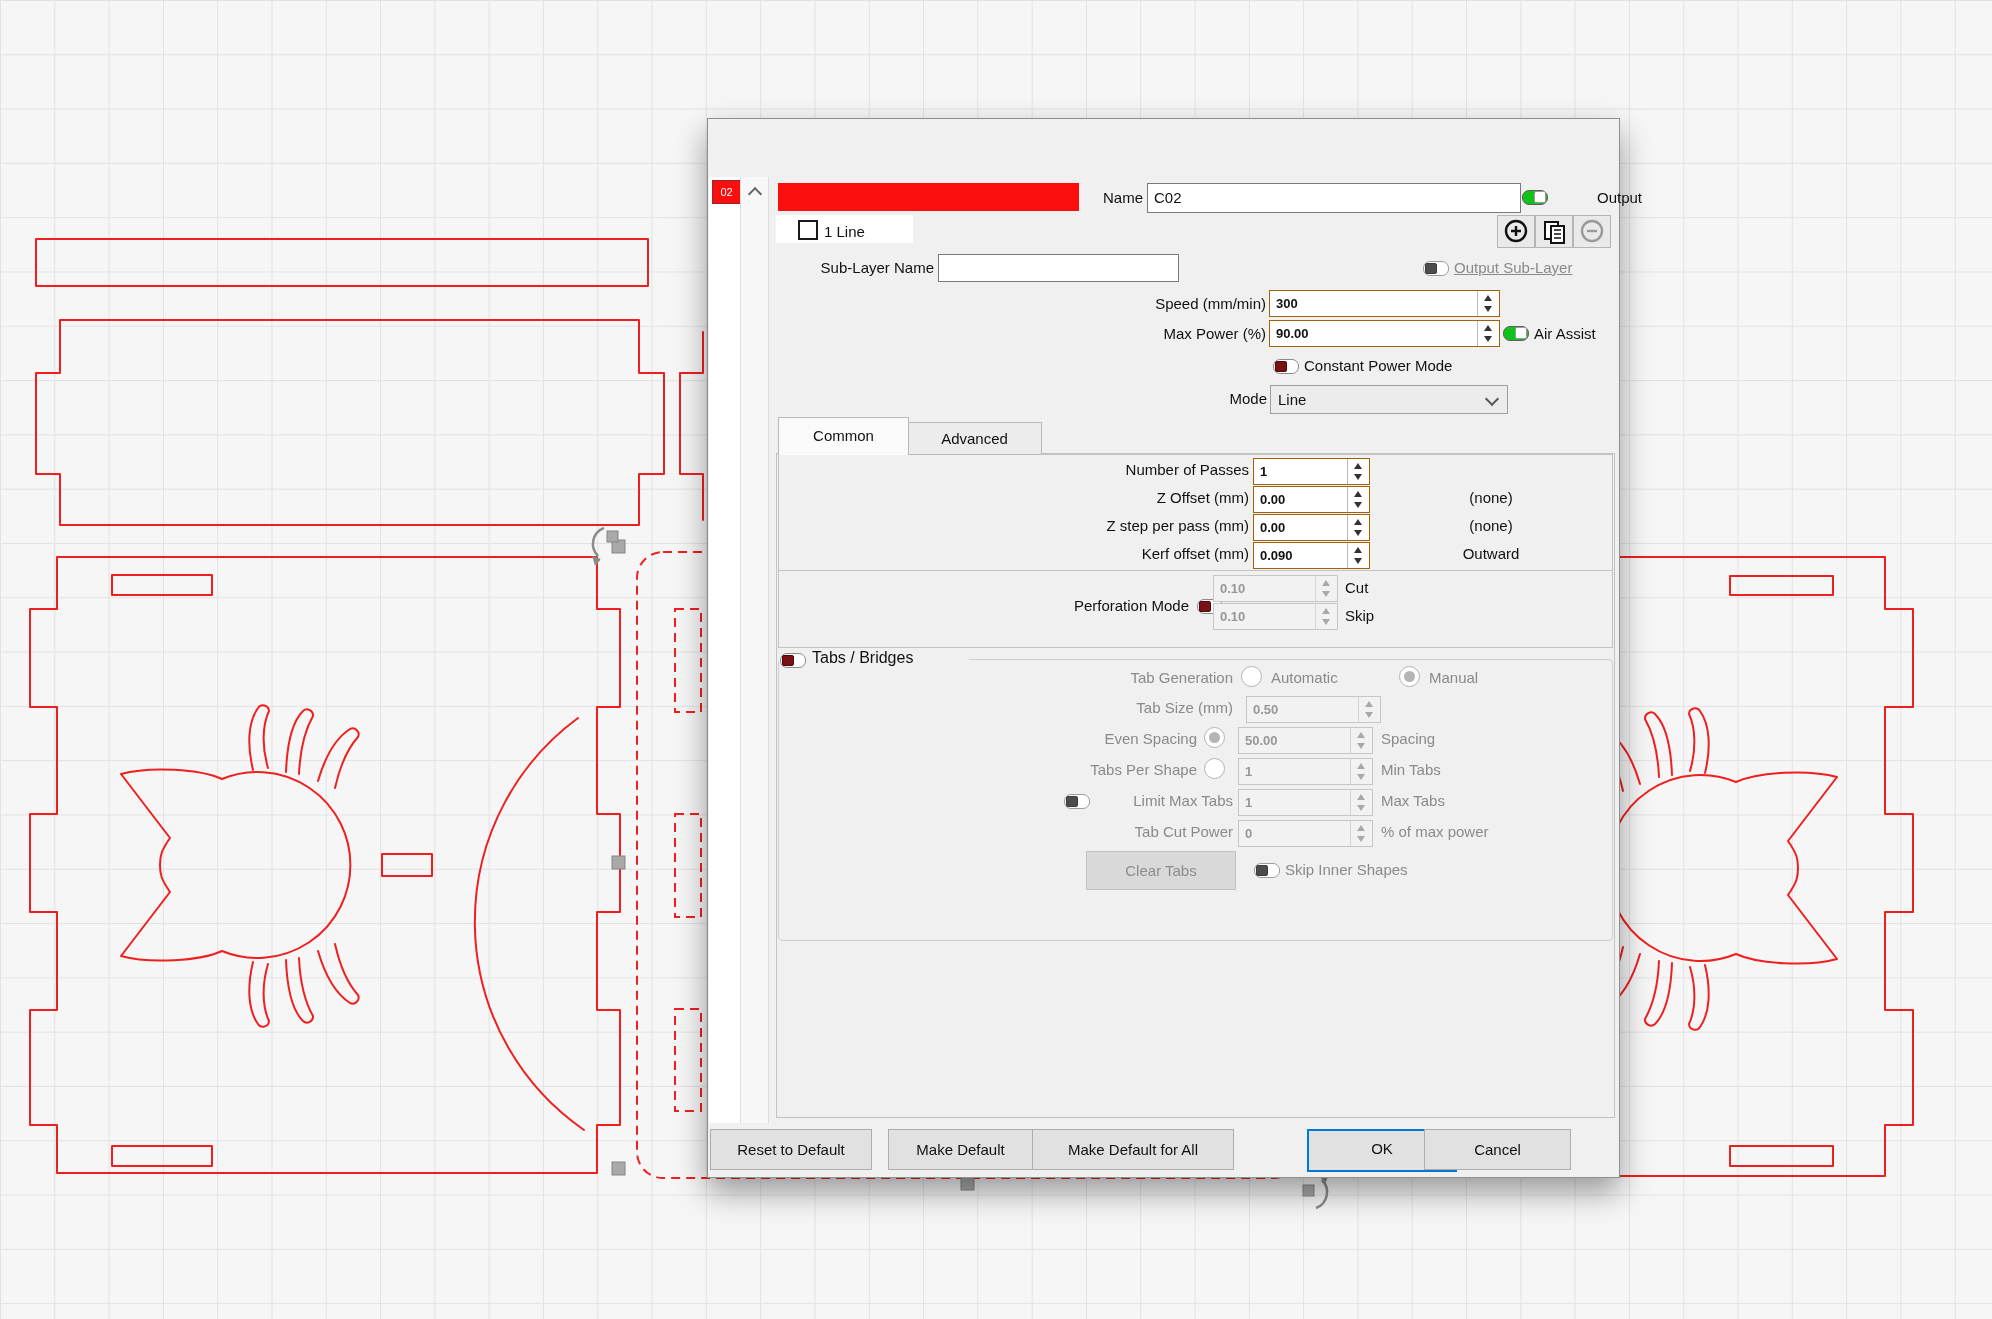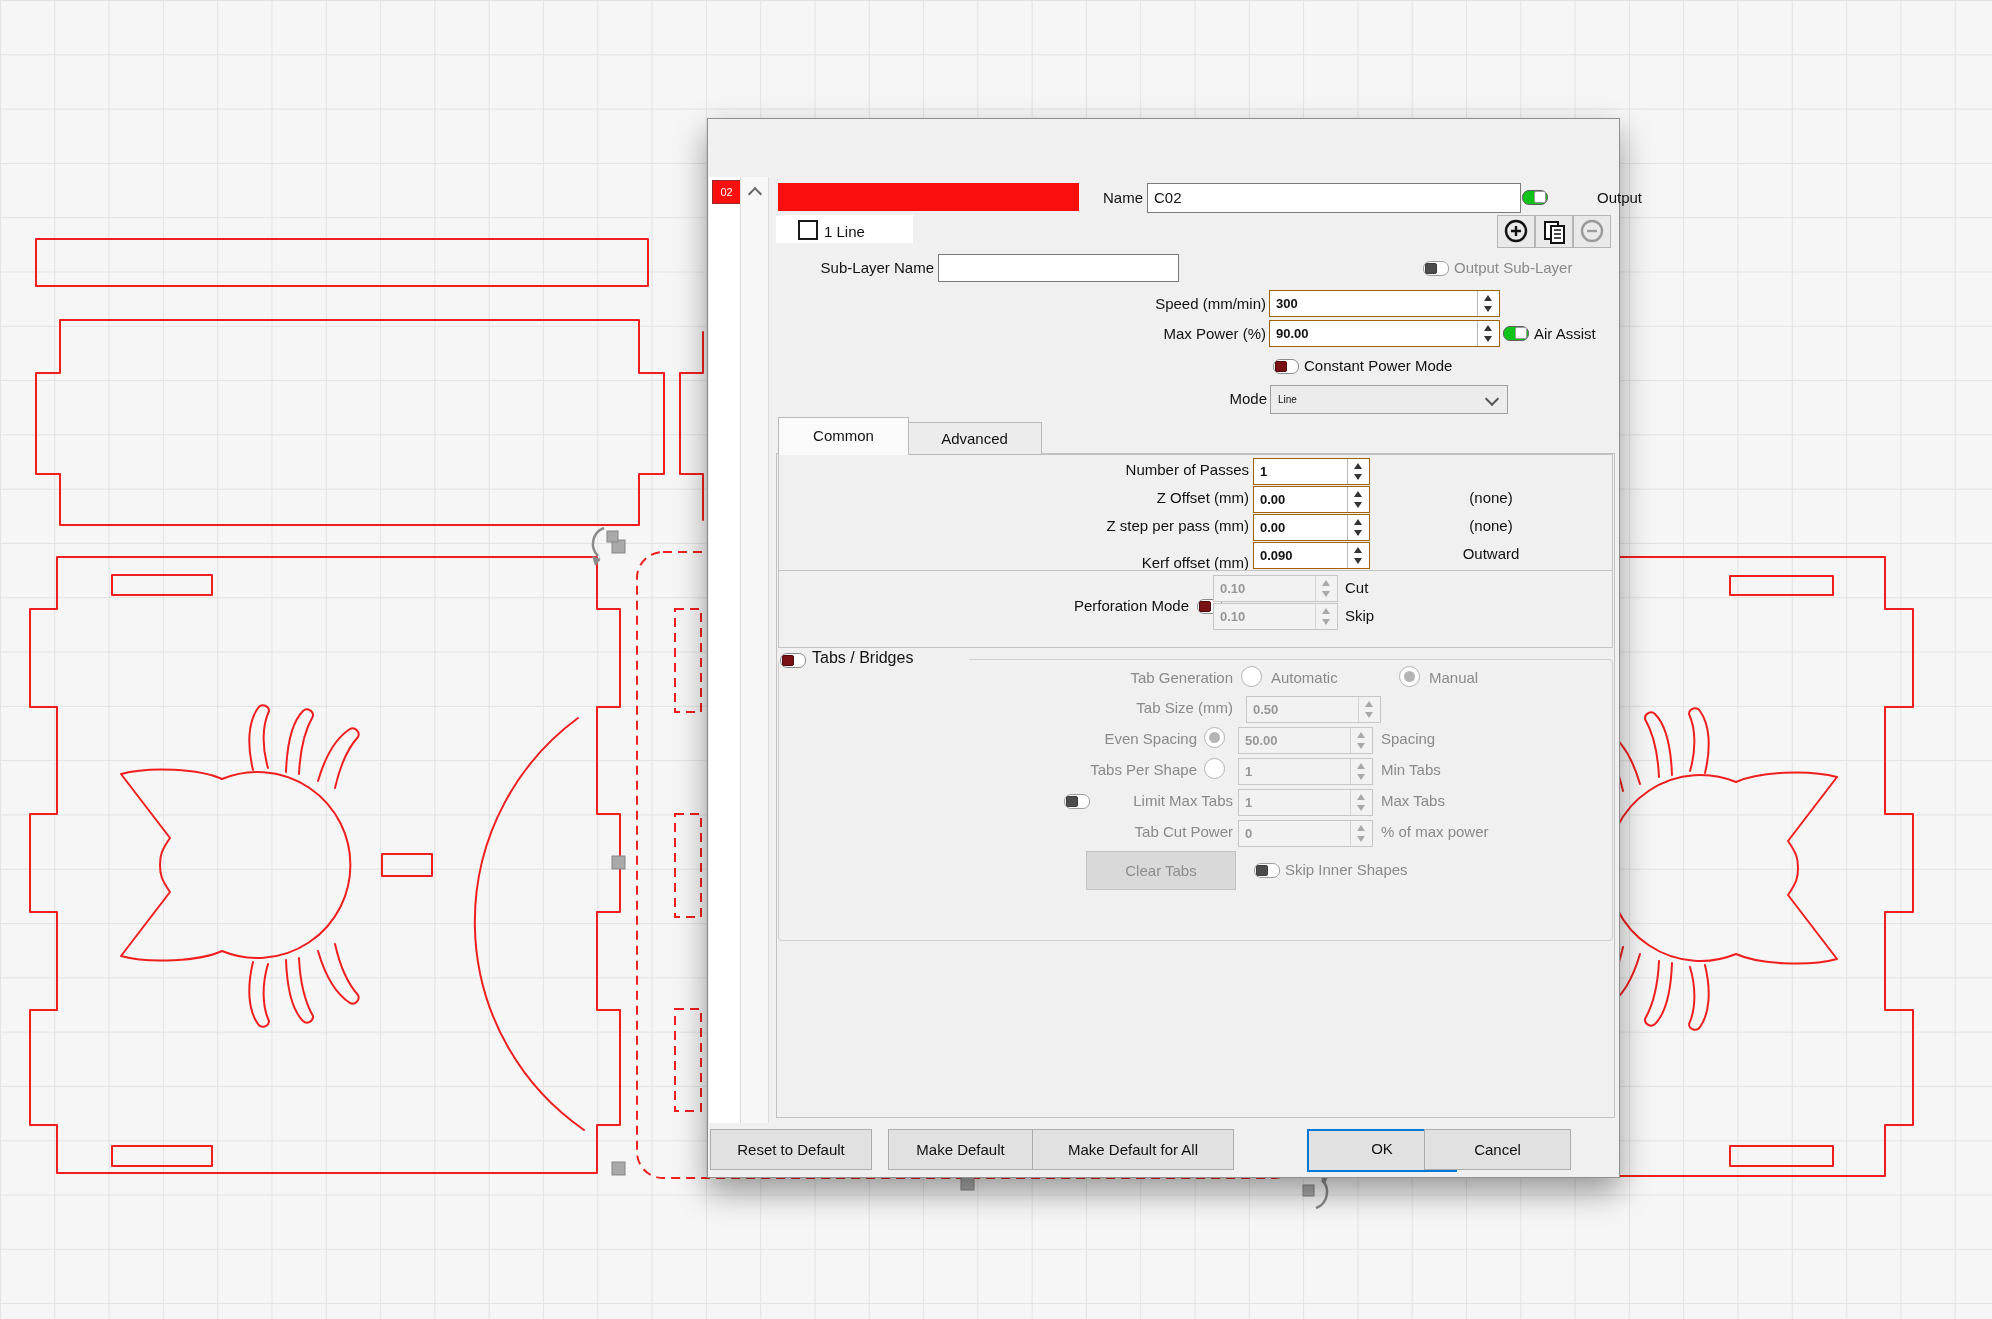--- a/index.html
+++ b/index.html
@@ -59,21 +59,21 @@
   .cbx{position:absolute;width:16px;height:16px;background:#fff;border:2px solid #1a1a1a;}
   
   .frame{position:absolute;border:1px solid #c3c3c3;background:#f0f0f0;}
   .groupframe{position:absolute;border:1px solid #cfcfcf;border-radius:4px;}
   .mask{position:absolute;background:#f0f0f0;}
   
   .tab{position:absolute;font-size:15px;text-align:center;color:#111;}
   .tab.active{background:#fafafa;border:1px solid #b9b9b9;border-bottom:none;line-height:36px;z-index:3;}
   .tab.idle{background:#ececec;border:1px solid #b9b9b9;line-height:31px;z-index:2;}
   
-  .dd{position:absolute;background:#ececec;border:1px solid #9f9f9f;font-size:10px;color:#111;line-height:27px;padding-left:7px;}
+  .dd{position:absolute;background:#ececec;border:1px solid #9f9f9f;font-size:15px;color:#111;line-height:27px;padding-left:7px;}
   .dd .chev{position:absolute;right:10px;top:8px;border-color:#555;}
   
   .btn{position:absolute;background:#e1e1e1;border:1px solid #adadad;font-size:15px;color:#111;
        text-align:center;cursor:default;}
   .btn.focus{border:2px solid #0078d7;}
   .btn.dis{background:#d9d9d9;border-color:#c2c2c2;color:#8d8d8d;}
   .mini-btn{position:absolute;width:36px;height:31px;background:#e9e9e9;border:1px solid #b5b5b5;}
   .redbar{position:absolute;background:#fb0e0e;}
   .listbox{position:absolute;background:#fff;overflow:hidden;}
 </style>
@@ -164,21 +164,21 @@
         <circle cx="18" cy="15" r="10" fill="none" stroke="#9a9a9a" stroke-width="2.4"></circle>
         <path d="M13 15 H23" stroke="#9a9a9a" stroke-width="2.4"></path>
         </svg>
     </div>
 
     <div class="lblr" style="left:66px;top:140px;width:160px;">Sub-Layer Name</div>
     <div class="tinput" style="left:230px;top:135px;width:233px;height:26px;"></div>
     <span class="tgl offdark" style="left:715px;top:142px;">
         <i></i>
       </span>
-    <div class="lbll grey" style="left:746px;top:140px;">Output Sub-Layer</div>
+    <div class="lbll grey" style="left:746px;top:140px;text-decoration:underline;">Output Sub-Layer</div>
 
     <div class="lblr" style="left:258px;top:176px;width:300px;">Speed (mm/min)</div>
     <div class="spin" style="left:561px;top:171px;width:229px;height:25px;">
       <span class="v">300</span>
       <span class="arr">
           <i class="a-up"></i>
           <i class="a-dn"></i>
         </span>
     </div>
     <div class="lblr" style="left:258px;top:206px;width:300px;">Max Power (%)</div>
@@ -229,21 +229,21 @@
     <div class="lbll" style="left:713px;top:370px;width:140px;text-align:center;">(none)</div>
     <div class="lblr" style="left:241px;top:398px;width:300px;">Z step per pass (mm)</div>
     <div class="spin" style="left:545px;top:395px;width:115px;height:25px;">
       <span class="v">0.00</span>
       <span class="arr">
           <i class="a-up"></i>
           <i class="a-dn"></i>
         </span>
     </div>
     <div class="lbll" style="left:713px;top:398px;width:140px;text-align:center;">(none)</div>
-    <div class="lblr" style="left:241px;top:426px;width:300px;margin-top:9px;">Kerf offset (mm)</div>
+    <div class="lblr" style="left:241px;top:426px;width:300px;">Kerf offset (mm)</div>
     <div class="spin" style="left:545px;top:423px;width:115px;height:25px;">
       <span class="v">0.090</span>
       <span class="arr">
           <i class="a-up"></i>
           <i class="a-dn"></i>
         </span>
     </div>
     <div class="lbll" style="left:713px;top:426px;width:140px;text-align:center;">Outward</div>
 
     <div class="frame" style="left:70px;top:451px;width:833px;height:76px;"></div>

